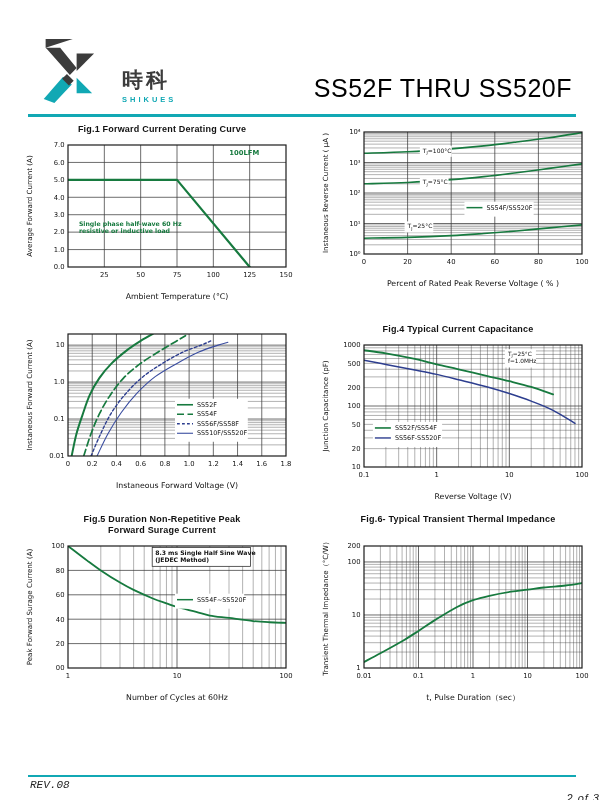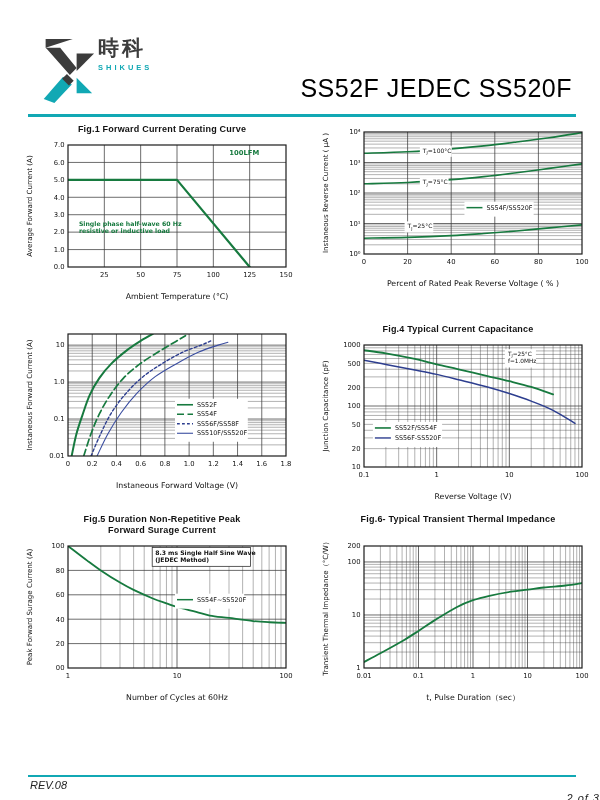--- a/index.html
+++ b/index.html
@@ -1,33 +1,33 @@
 <!DOCTYPE html>
 <html><head>
 <meta charset="utf-8">
 <style>
   html,body{margin:0;padding:0;}
   body{width:600px;height:800px;background:#fff;font-family:"Liberation Sans",sans-serif;position:relative;overflow:hidden;}
   .page{position:absolute;inset:0;background:#ffffff;}
-  .header-logo{position:absolute;left:34px;top:36px;display:flex;align-items:flex-start;gap:2px;}
+  .header-logo{position:absolute;left:34px;top:36px;display:flex;align-items:flex-end;gap:26px;}
   .logo-mark{width:62px;height:70px;display:block;}
   .brand{display:flex;flex-direction:column;padding-bottom:2px;}
   .brand-cn{font-size:21px;font-weight:bold;color:#3c3c3c;letter-spacing:3px;line-height:24px;}
   .brand-en{font-size:7.5px;color:#11a8b4;letter-spacing:3px;margin-top:3px;font-weight:bold;}
   .doc-title{position:absolute;right:28px;top:74px;font-size:25px;color:#000;letter-spacing:0.5px;white-space:nowrap;}
   .rule{position:absolute;left:28px;right:24px;top:114px;height:3px;background:#11a8b4;}
   .cell{position:absolute;width:280px;}
   .p0{left:22px;top:124px;} .p1{left:318px;top:122px;}
   .p2{left:22px;top:324px;} .p3{left:318px;top:324px;}
   .p4{left:22px;top:514px;} .p5{left:318px;top:514px;}
   .ctitle{font-size:9px;font-weight:bold;color:#111;text-align:center;line-height:11px;letter-spacing:0.2px;}
   .spacer{height:11px;}
   svg.chart{display:block;margin-top:2px;}
   .foot-rule{position:absolute;left:28px;right:24px;top:775px;height:2px;background:#11a8b4;}
-  .rev{position:absolute;left:30px;top:779px;font-size:11px;font-style:italic;color:#222;}
+  .rev{position:absolute;left:30px;top:779px;font-size:11px;font-style:italic;color:#222;font-family:Liberation Mono, monospace;}
   .page-num{position:absolute;left:0;right:0;top:792px;text-align:right;font-size:11px;font-style:italic;color:#222;letter-spacing:1px;text-decoration:underline;}
 </style>
 </head>
 <body>
 
 <div class="page">
 
   <div class="header-logo">
     <svg class="logo-mark" viewBox="0 0 64 70">
       <polygon class="fill-dark" points="40,2 12,2 12,11 27,11 44,32 37,39 14,13 12,11" fill="#3c3c3c"></polygon>
@@ -35,21 +35,21 @@
       <polygon class="fill-teal" points="44,42 60,58 44,58" fill="#11a8b4"></polygon>
       <polygon class="fill-teal" points="30,41 39,49 21,68 10,64" fill="#11a8b4"></polygon>
       <polygon class="fill-dark" points="34,38 41,45 36,50 29,43" fill="#3c3c3c"></polygon>
     </svg>
     <div class="brand">
       <span class="brand-cn" style="color: rgb(60, 60, 60);">時科</span>
       <span class="brand-en" style="color: rgb(17, 168, 180);">SHIKUES</span>
     </div>
   </div>
 
-  <div class="doc-title">SS52F JEDEC SS520F</div>
+  <div class="doc-title">SS52F THRU SS520F</div>
   <div class="rule" style="background: rgb(17, 168, 180);"></div>
 
   <div class="cell p0">
     <div class="ctitle">Fig.1  Forward Current Derating Curve</div>
     <svg class="chart" width="280" height="168" viewBox="0 0 280 168">
         <g font-family="&quot;DejaVu Sans&quot;,&quot;Liberation Sans&quot;,sans-serif">
           <g>
             <line x1="82.33" y1="8" x2="82.33" y2="130" stroke="#3c3c3c" stroke-width="0.75"></line>
             <line x1="118.67" y1="8" x2="118.67" y2="130" stroke="#3c3c3c" stroke-width="0.75"></line>
             <line x1="155.00" y1="8" x2="155.00" y2="130" stroke="#3c3c3c" stroke-width="0.75"></line>

